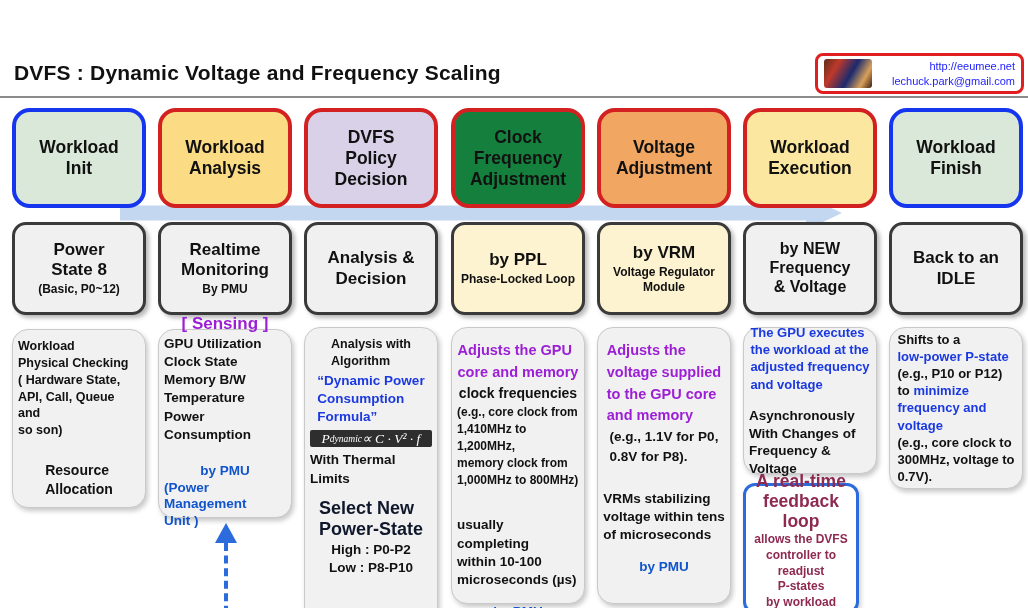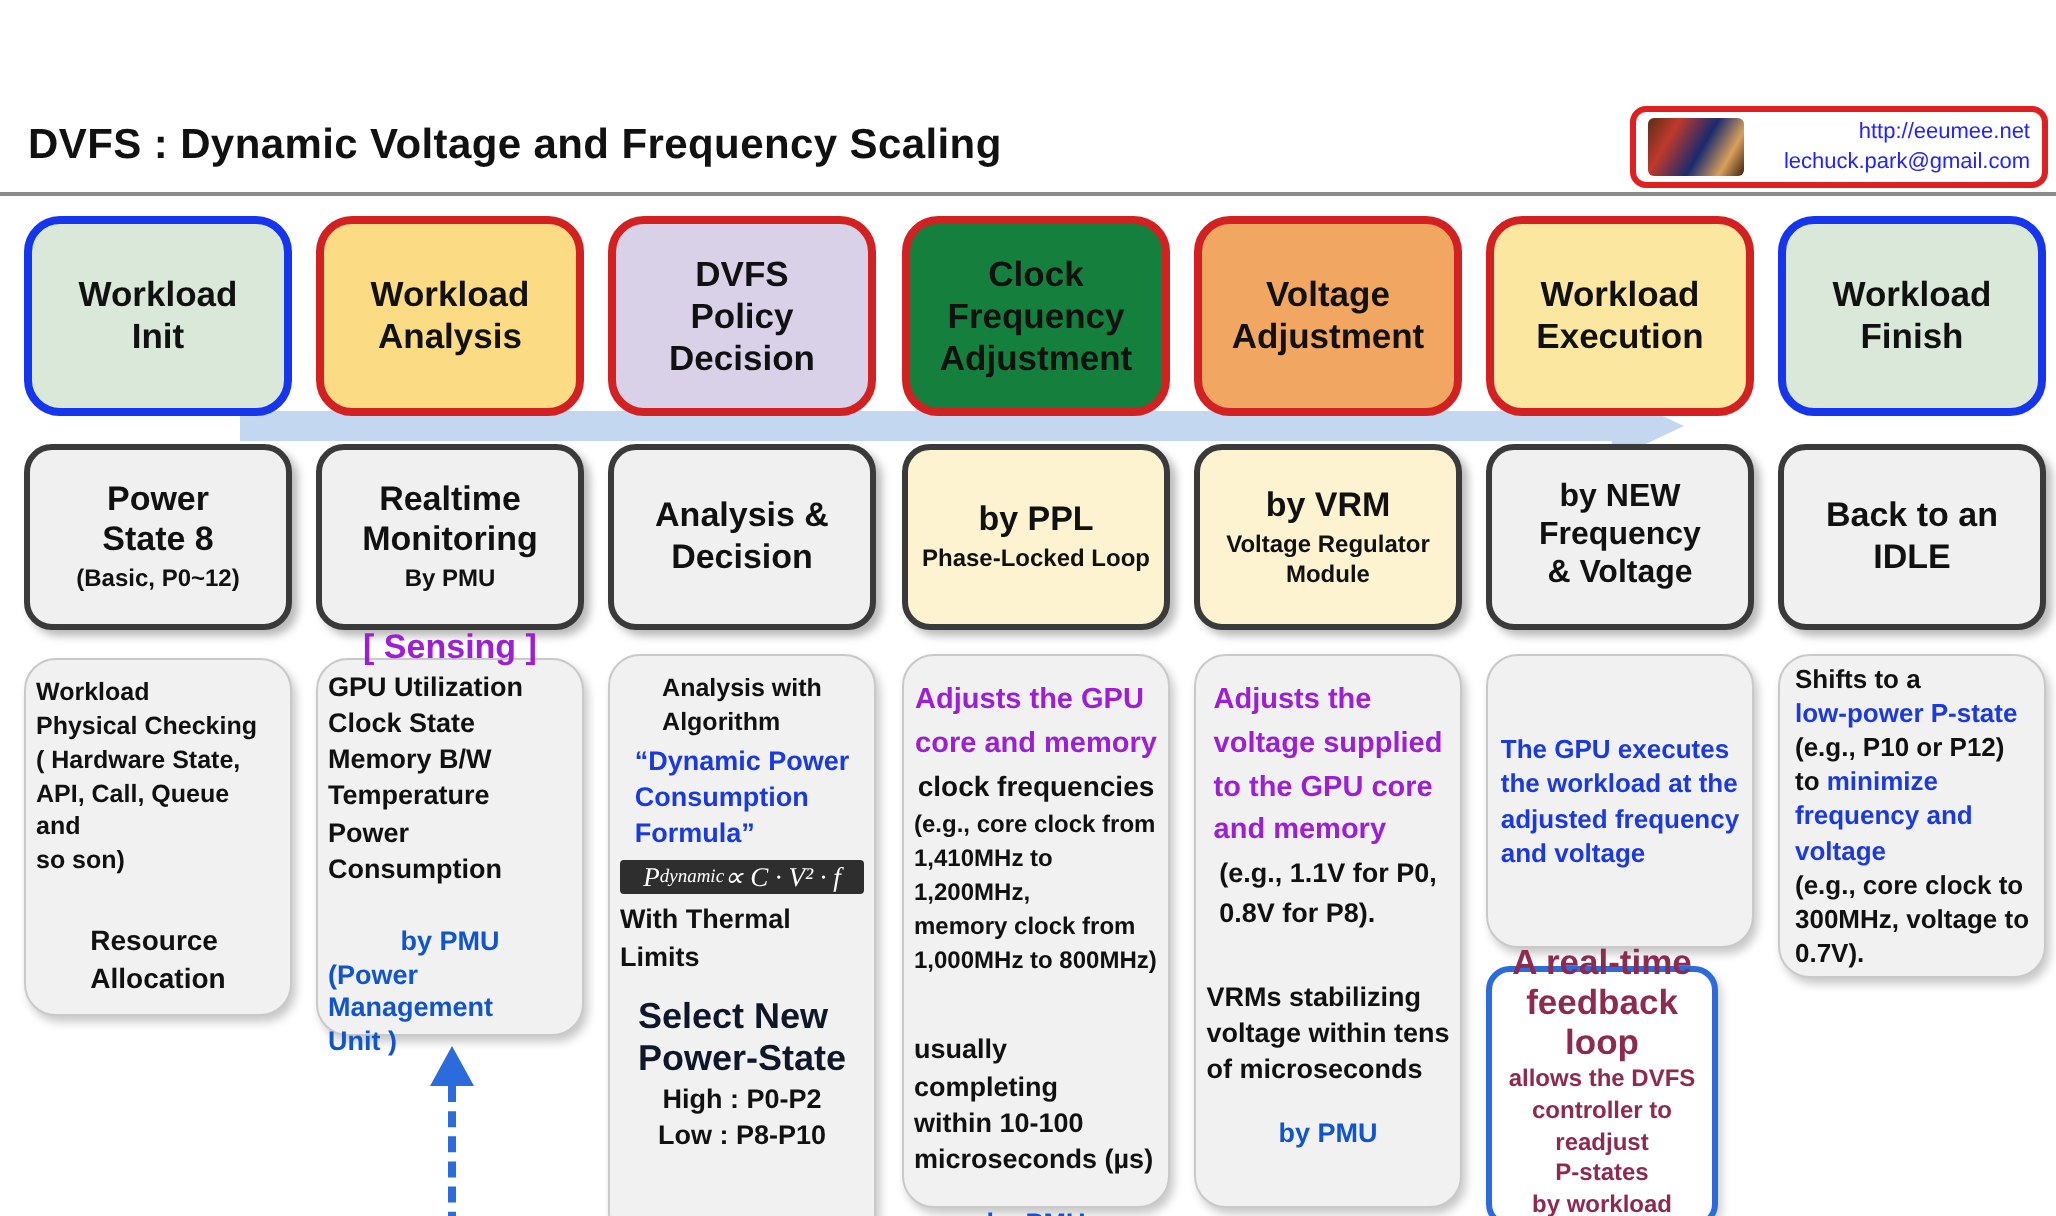--- a/index.html
+++ b/index.html
@@ -208,20 +208,23 @@
 voltage within tens
 of microseconds</div>
     <div class="lnk fs135 prewrap mt14">by PMU</div>
   </div>
 
   <div class="det" style="left:743px; top:281px; height:147px; justify-content:center;">
     <div class="blu fs13 prewrap">The GPU executes
 the workload at the
 adjusted frequency
 and voltage</div>
+    <div class="blk fs135 prewrap mt14" style="line-height:1.3">Asynchronously
+With Changes of
+Frequency &amp; Voltage</div>
   </div>
 
   <div class="fbk">
     <div class="mar prewrap" style="font-size:17.5px; line-height:1.15;">A real-time
 feedback loop</div>
     <div class="mar fs11 prewrap" style="margin-top:1px">allows the DVFS
 controller to readjust
 P-states
 by workload changes</div>
   </div>

